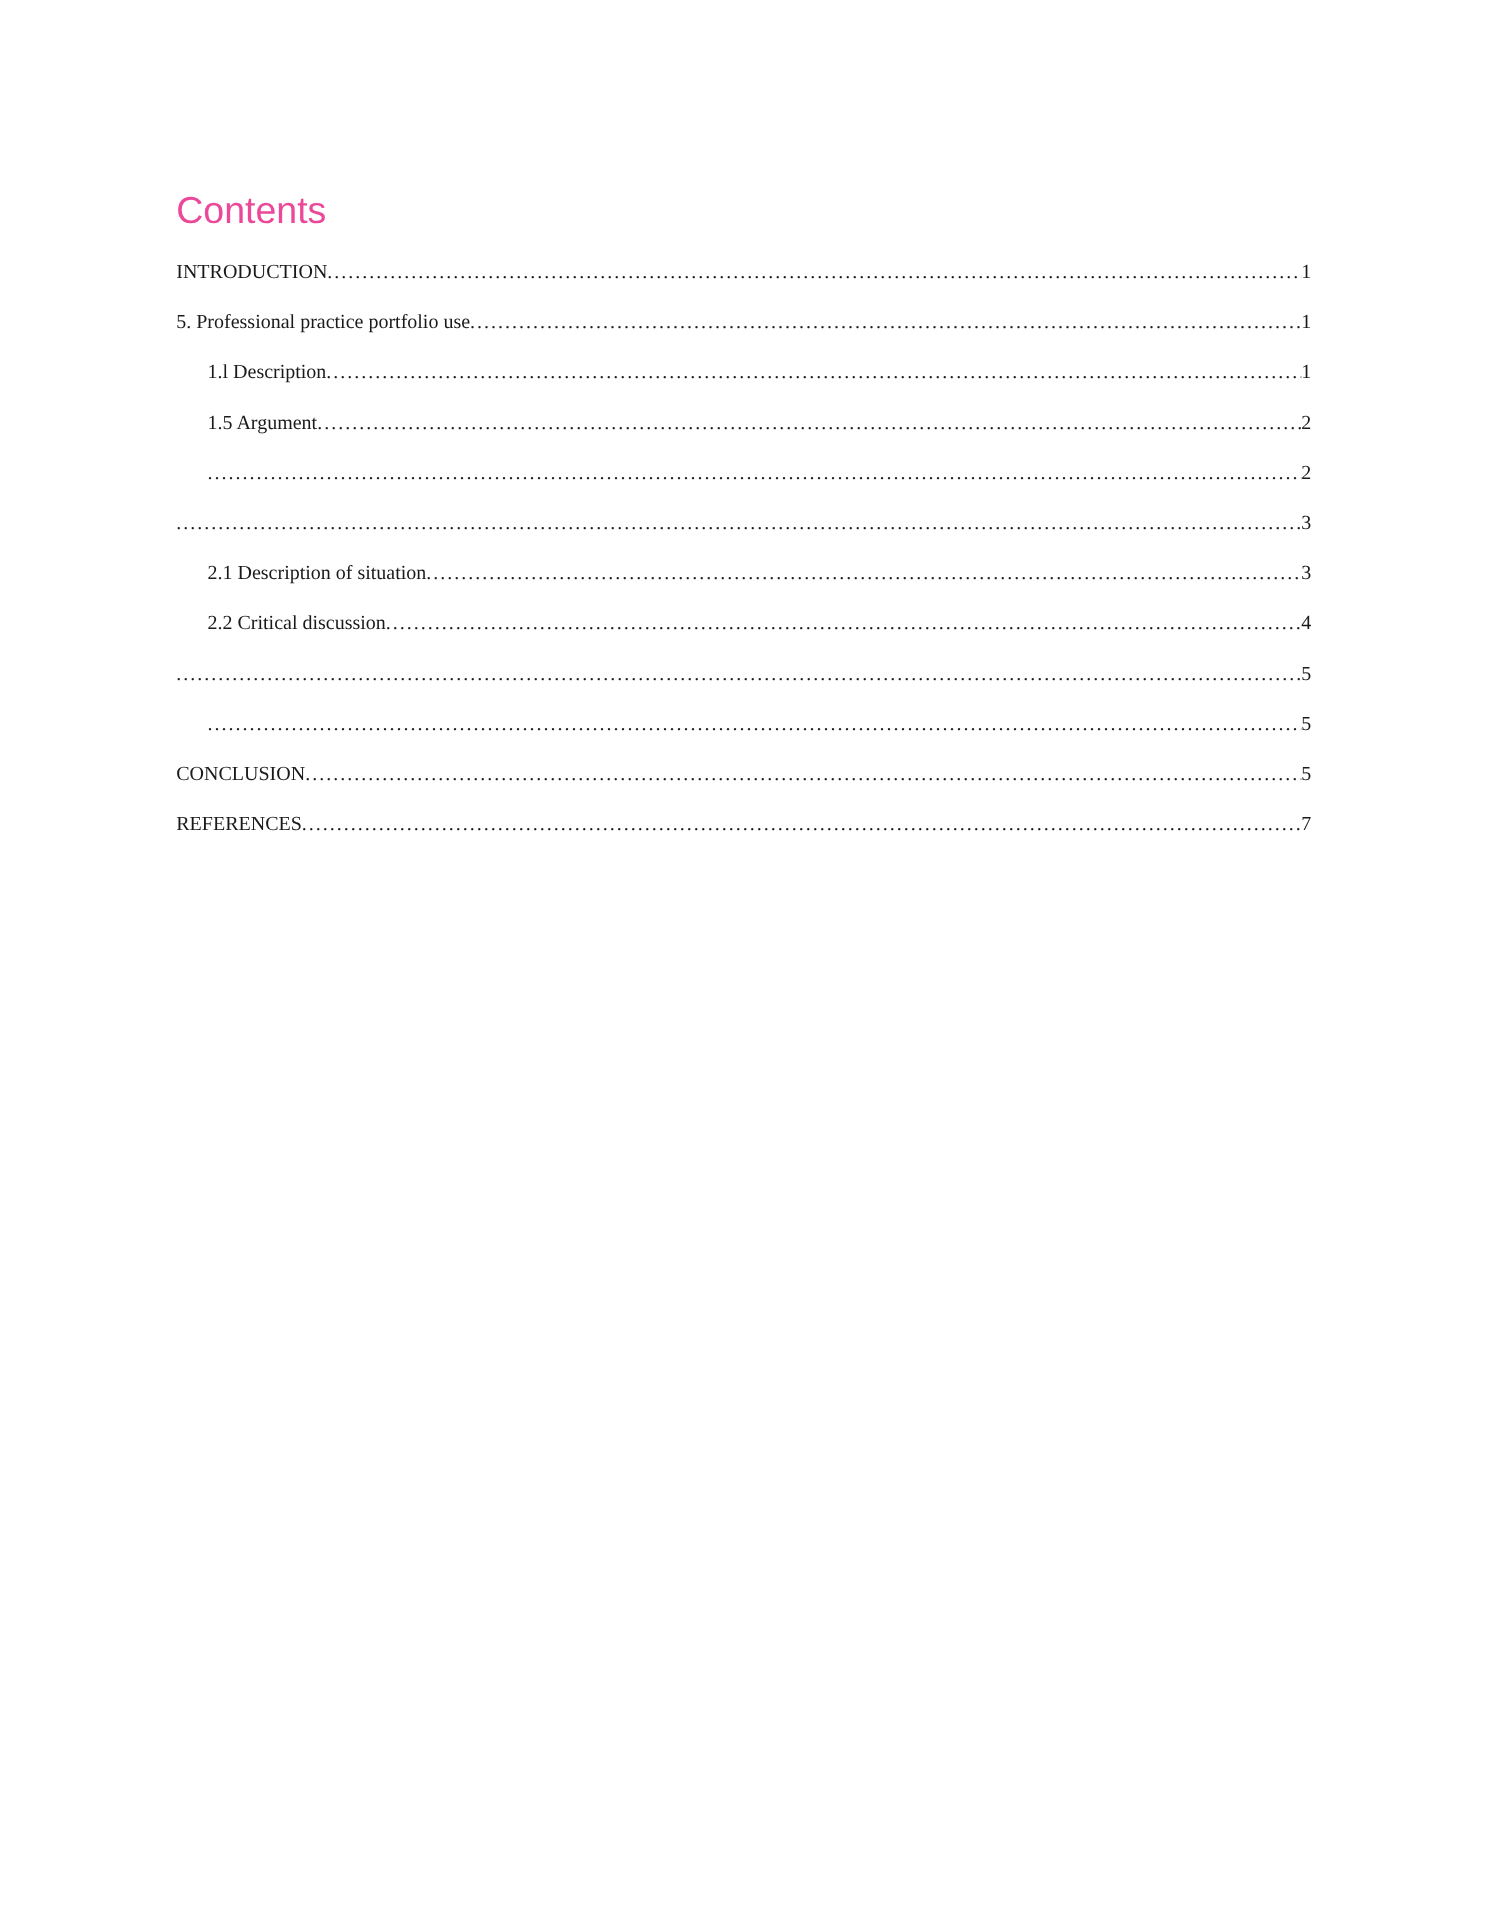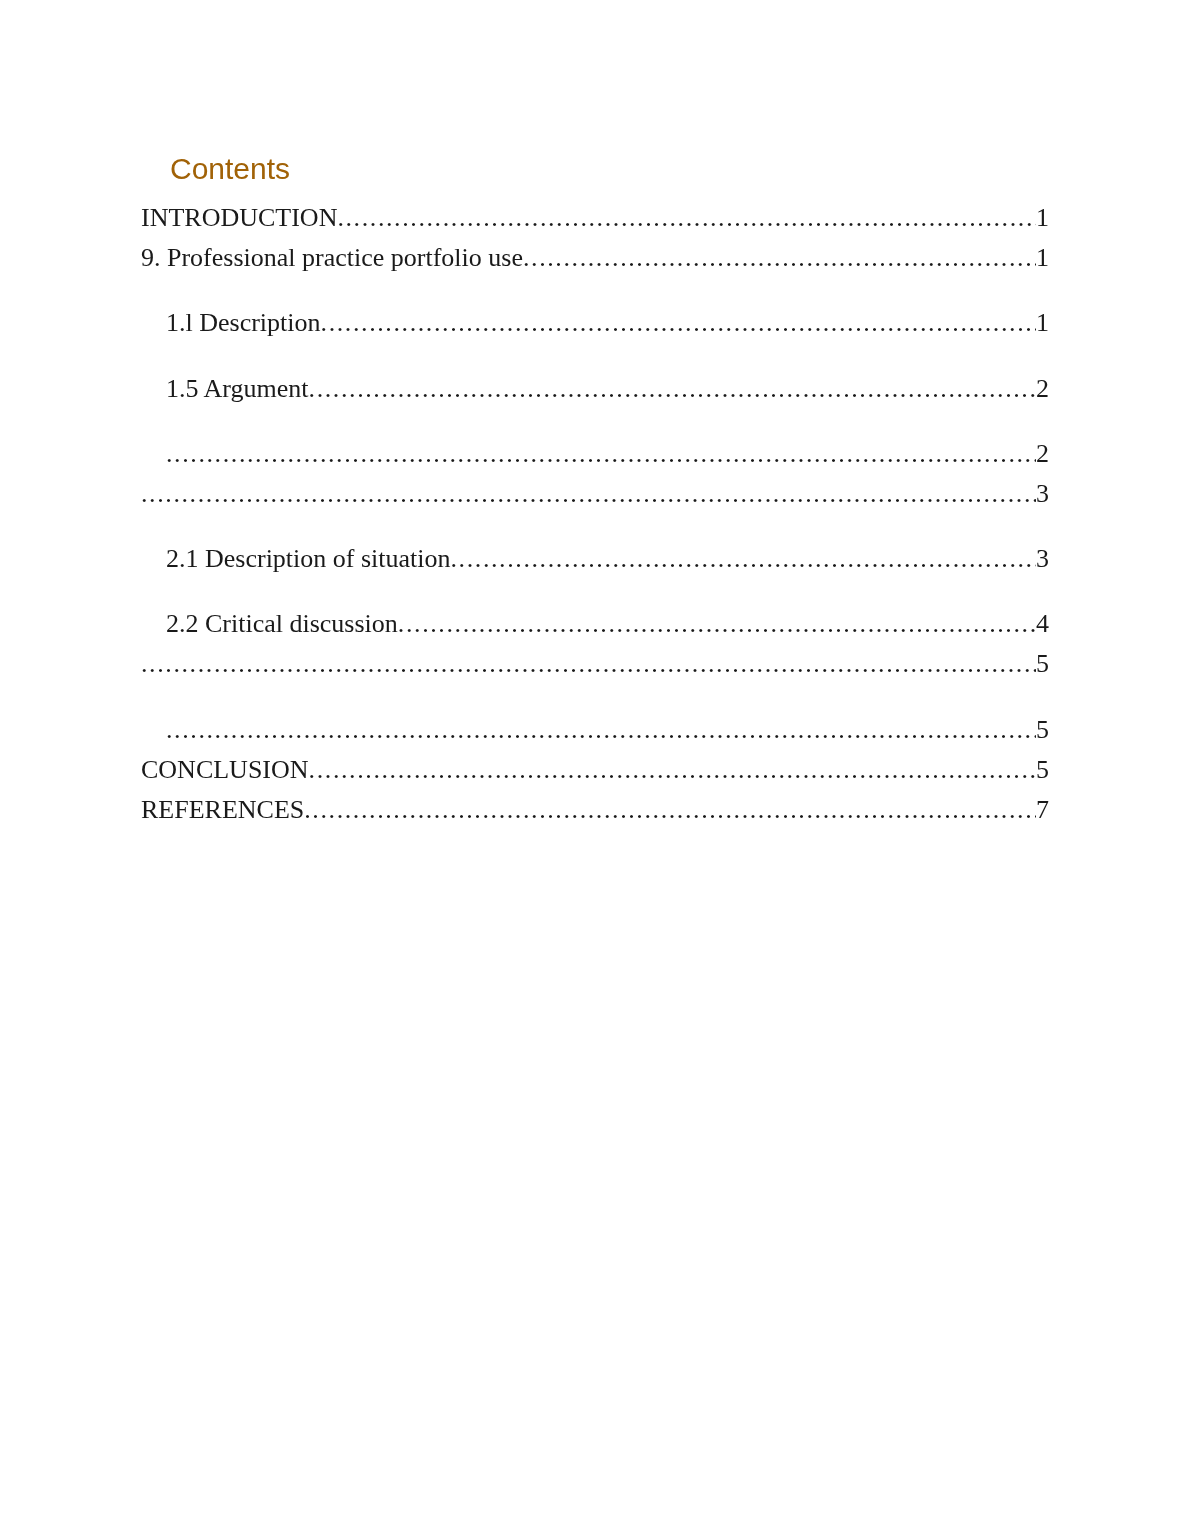--- a/index.html
+++ b/index.html
@@ -23,29 +23,28 @@
     font-family: "Liberation Sans", "DejaVu Sans", sans-serif;
     font-weight: 400;
     font-size: 30px;
     line-height: 38px;
   }
   .toc {
     width: 100%;
   }
   .toc-row {
     display: flex;
-    align-items: flex-end;
+    align-items: flex-start;
     height: 40.2px;
-    font-size: 26px;
+    font-size: 16px;
     line-height: 40.2px;
     white-space: nowrap;
   }
   .toc-row.level-1 {
     padding-left: 25px;
-    margin-top: 25px;
   }
   .toc-label {
     flex: 0 0 auto;
   }
   .toc-dots {
     flex: 1 1 auto;
     overflow: hidden;
     white-space: nowrap;
     letter-spacing: 1.6px;
     min-width: 0;
@@ -55,30 +54,30 @@
   }
   .toc-page {
     flex: 0 0 auto;
     text-align: right;
   }
 </style>
 </head>
 <body>
 
 <div class="page">
-  <h1 class="contents-heading" style="color: #a16207; margin-left: 29px;">Contents</h1>
+  <h1 class="contents-heading" style="color: #ec4899;">Contents</h1>
   <div class="toc" id="toc">
   <div class="toc-row">
     <span class="toc-label">INTRODUCTION</span>
     <span class="toc-dots"></span>
     <span class="toc-page">1</span>
   </div>
 
   <div class="toc-row">
-    <span class="toc-label">9. Professional practice portfolio use</span>
+    <span class="toc-label">5. Professional practice portfolio use</span>
     <span class="toc-dots"></span>
     <span class="toc-page">1</span>
   </div>
 
   <div class="toc-row level-1">
     <span class="toc-label">1.l Description</span>
     <span class="toc-dots"></span>
     <span class="toc-page">1</span>
   </div>
 

